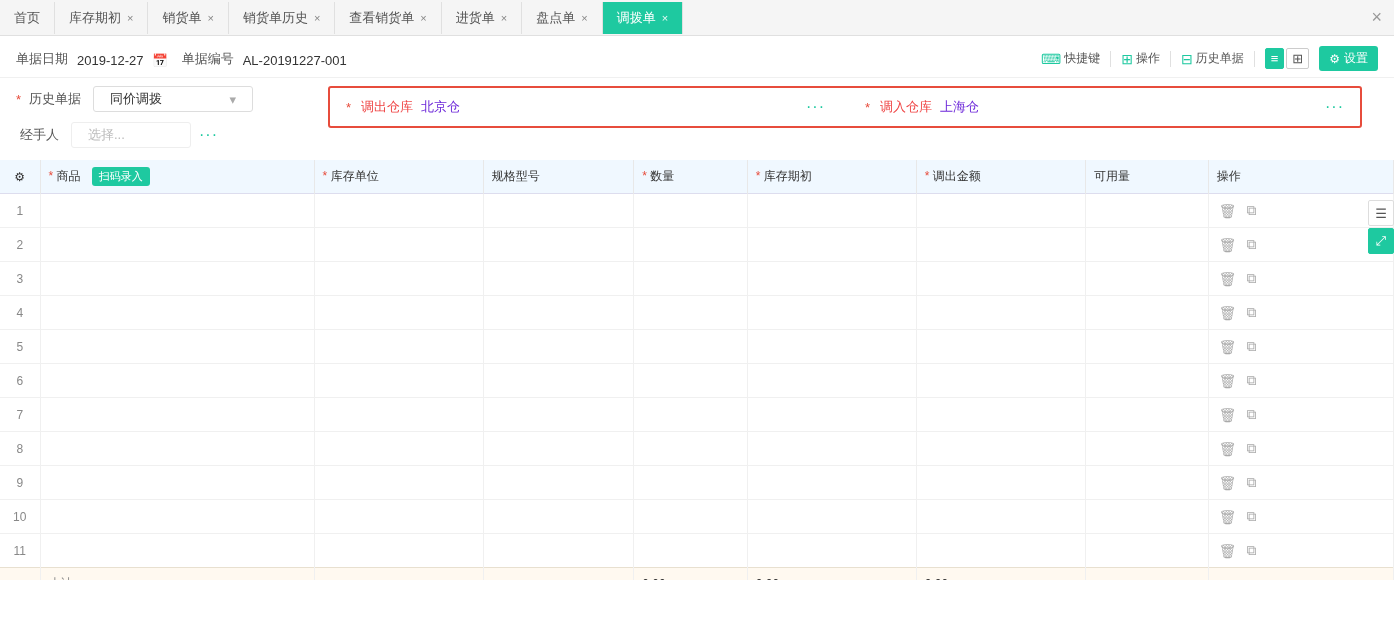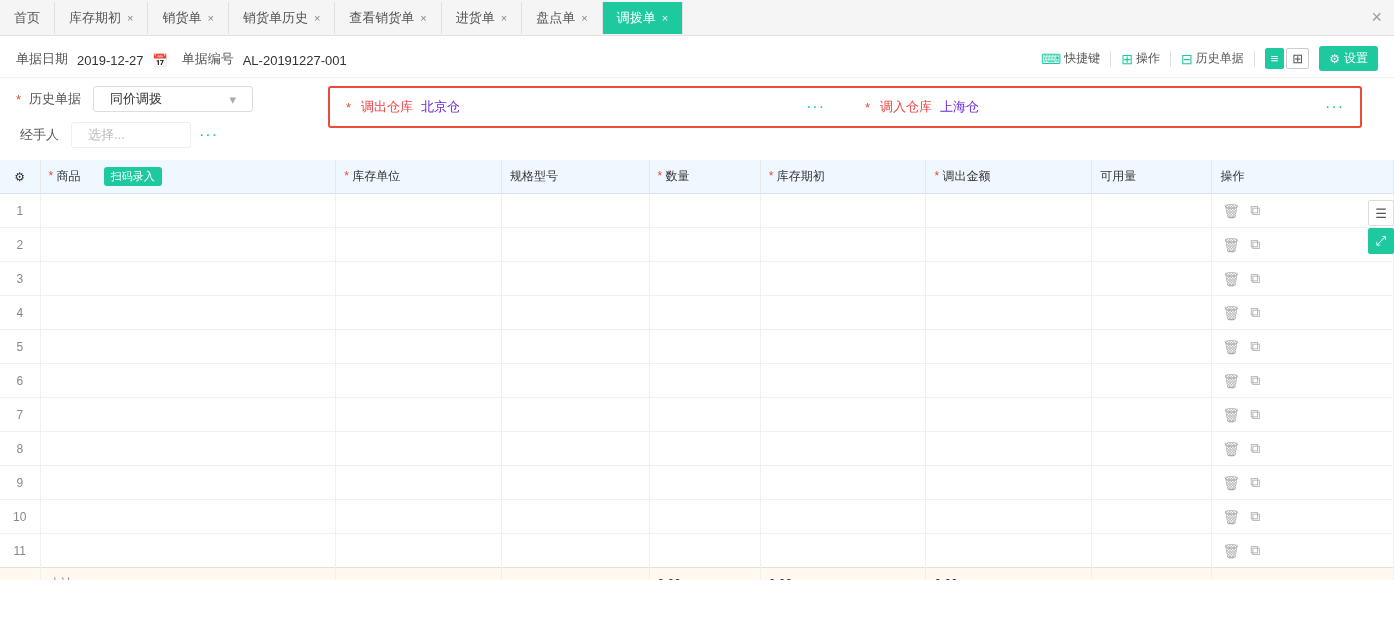--- a/index.html
+++ b/index.html
@@ -218,21 +218,21 @@
       text-align: center;
     }
     .scan-btn {
       background: #1ec9a0;
       color: #fff;
       border: none;
       border-radius: 3px;
       padding: 2px 7px;
       font-size: 11px;
       cursor: pointer;
-      margin-left: 20px;
+      margin-left: 8px;
       font-family: Liberation Mono, monospace;
     }
 
     
     .right-float {
       position: fixed;
       right: 0;
       top: 200px;
       display: flex;
       flex-direction: column;

